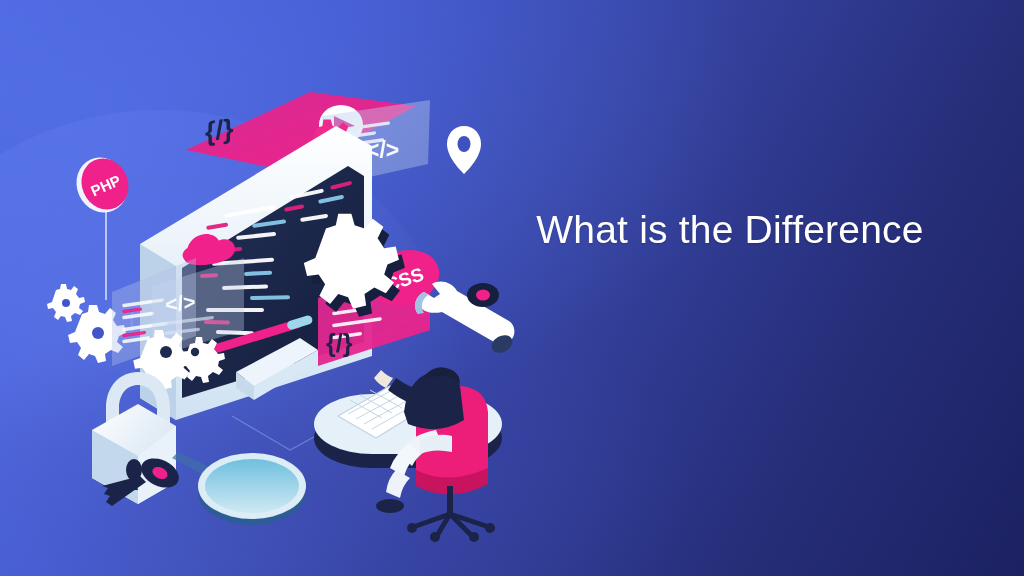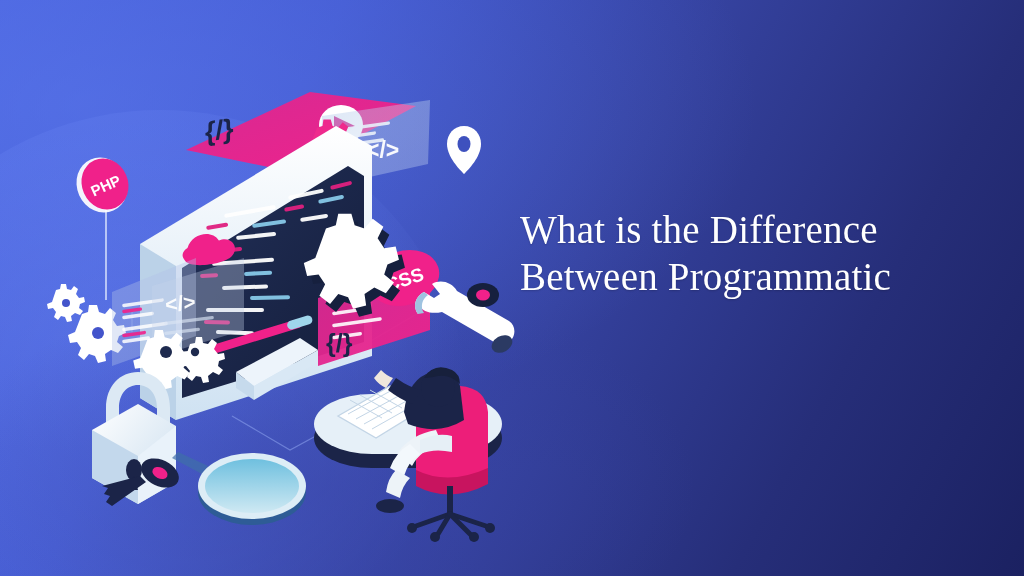--- a/index.html
+++ b/index.html
@@ -22,24 +22,23 @@
   }
   .bg-floor{
     position:absolute;left:-60px;bottom:-120px;width:760px;height:420px;
     background:radial-gradient(ellipse at 50% 50%, rgba(58,70,168,.55) 0%, rgba(58,70,168,0) 70%);
     pointer-events:none;
   }
 
   
   .headline{
     position:absolute;right:84px;top:206px;width:420px;
-    text-align:left;color:#FFFFFF;
+    text-align:center;color:#FFFFFF;
     font-size:39px;line-height:47px;font-weight:400;letter-spacing:.2px;
     text-shadow:0 1px 2px rgba(0,0,0,.18);
-    font-family:Liberation Serif, serif;
   }
   .headline .ln{display:block;white-space:nowrap;}
 
   
   .illus{position:absolute;left:0;top:0;width:560px;height:576px;}
   .illus svg{position:absolute;left:0;top:0;}
 </style>
 </head>
 <body>
 
@@ -308,16 +307,15 @@
         <path d="M390 468 q6 -16 20 -24 l10 10 q-12 8 -16 22 z" fill="#F3F8FC"></path>
         <path d="M386 492 q2 -14 10 -22 l14 8 q-8 8 -10 20 z" fill="#EDF3F8"></path>
         <ellipse cx="390" cy="506" rx="14" ry="7" fill="#1B2448"></ellipse>
         <path d="M420 440 q18 -8 32 -4 l0 16 q-18 -4 -32 2 z" fill="#E6EFF6"></path>
       </g>
     </svg>
   </div>
 
   <div class="headline">
     <span class="ln">What is the Difference</span>
-    <span class="ln">Between Programmatic</span>
   </div>
 
 </div>
 
 </body></html>

